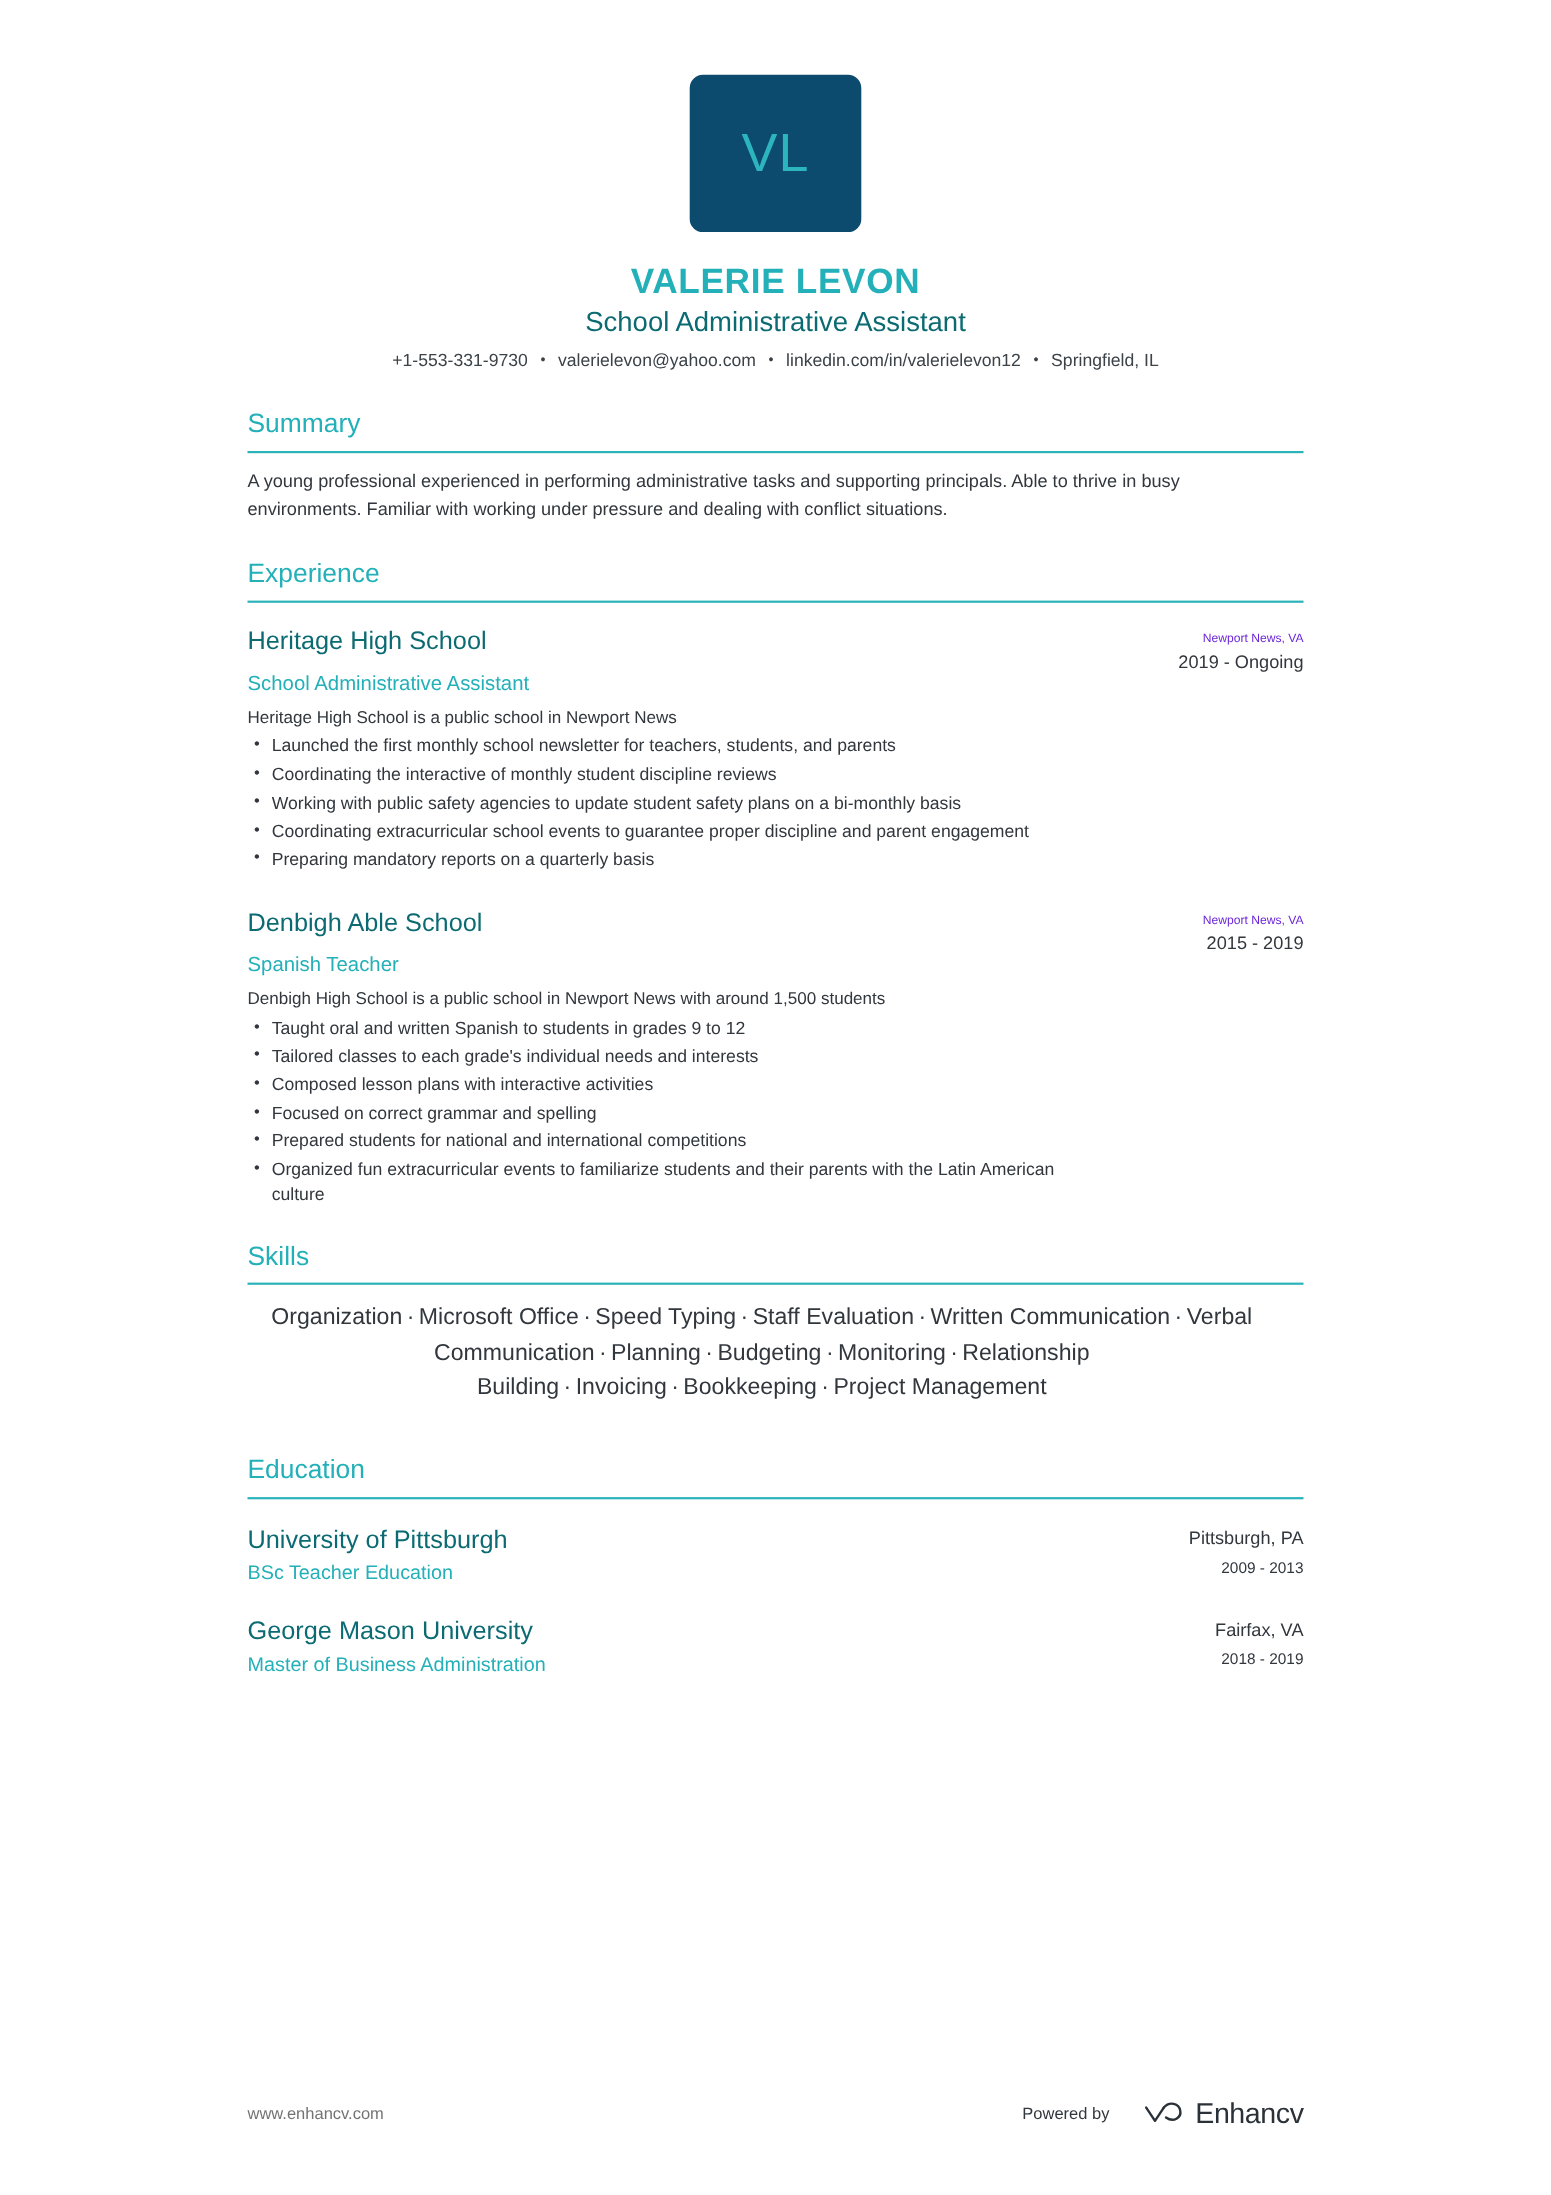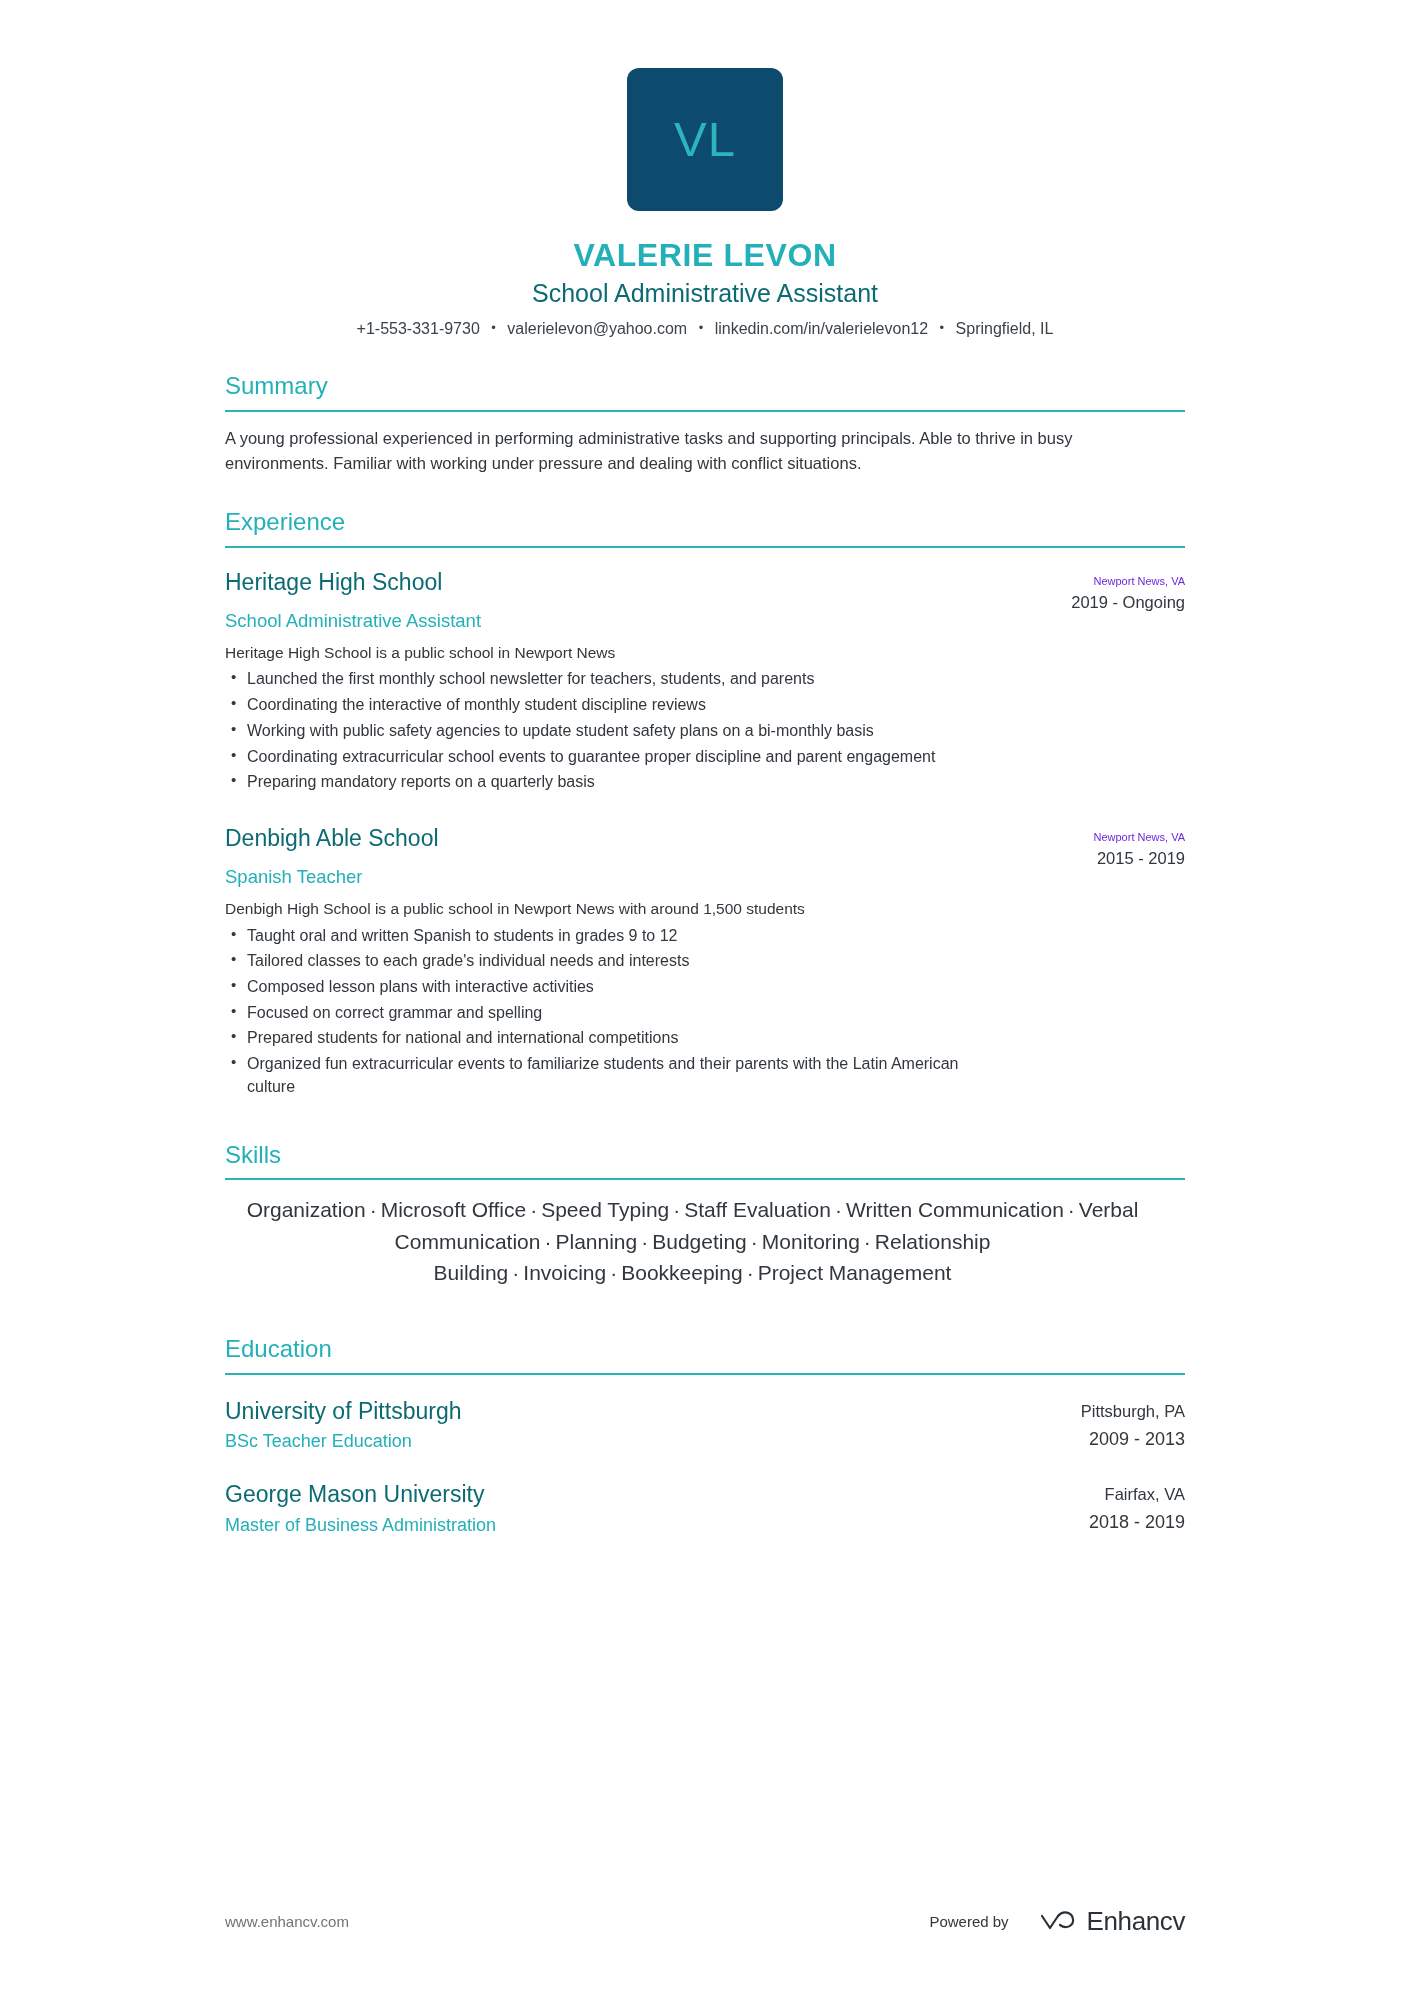--- a/index.html
+++ b/index.html
@@ -197,21 +197,21 @@
     font-weight: 400;
     line-height: 1.25;
   }
   .edu-degree {
     color: #23b0b8;
     font-size: 18px;
     margin-top: 5px;
     line-height: 1.3;
   }
   .edu-loc { font-size: 16.5px; color: #31373d; line-height: 1.3; }
-  .edu-dates { font-size: 18px; color: #31373d; line-height: 1.3; margin-top: 6px; }
+  .edu-dates { font-size: 14px; color: #31373d; line-height: 1.3; margin-top: 6px; }
 
   
   .footer {
     position: absolute;
     left: 0;
     right: 0;
     bottom: 58px;
     width: 960px;
     margin: 0 auto;
     display: flex;
@@ -315,21 +315,21 @@
           </div>
           <div class="entry-right">
             <div class="meta-location">Newport News, VA</div>
             <div class="meta-dates">2015 - 2019</div>
           </div>
         </div>
 
       </div>
     </div>
 
-    <div class="section" style="margin-top:42px;">
+    <div class="section" style="margin-top:30px;">
       <div class="section-title">Skills</div>
       <div class="section-rule"></div>
       <div class="section-body">
         <div class="skills-text" id="skills-text"><span>Organization</span><span class="dot">·</span><span>Microsoft Office</span><span class="dot">·</span><span>Speed Typing</span><span class="dot">·</span><span>Staff Evaluation</span><span class="dot">·</span><span>Written Communication</span><span class="dot">·</span><span>Verbal Communication</span><span class="dot">·</span><span>Planning</span><span class="dot">·</span><span>Budgeting</span><span class="dot">·</span><span>Monitoring</span><span class="dot">·</span><span>Relationship Building</span><span class="dot">·</span><span>Invoicing</span><span class="dot">·</span><span>Bookkeeping</span><span class="dot">·</span><span>Project Management</span></div>
       </div>
     </div>
 
     <div class="section" style="margin-top:46px;">
       <div class="section-title">Education</div>
       <div class="section-rule"></div>

